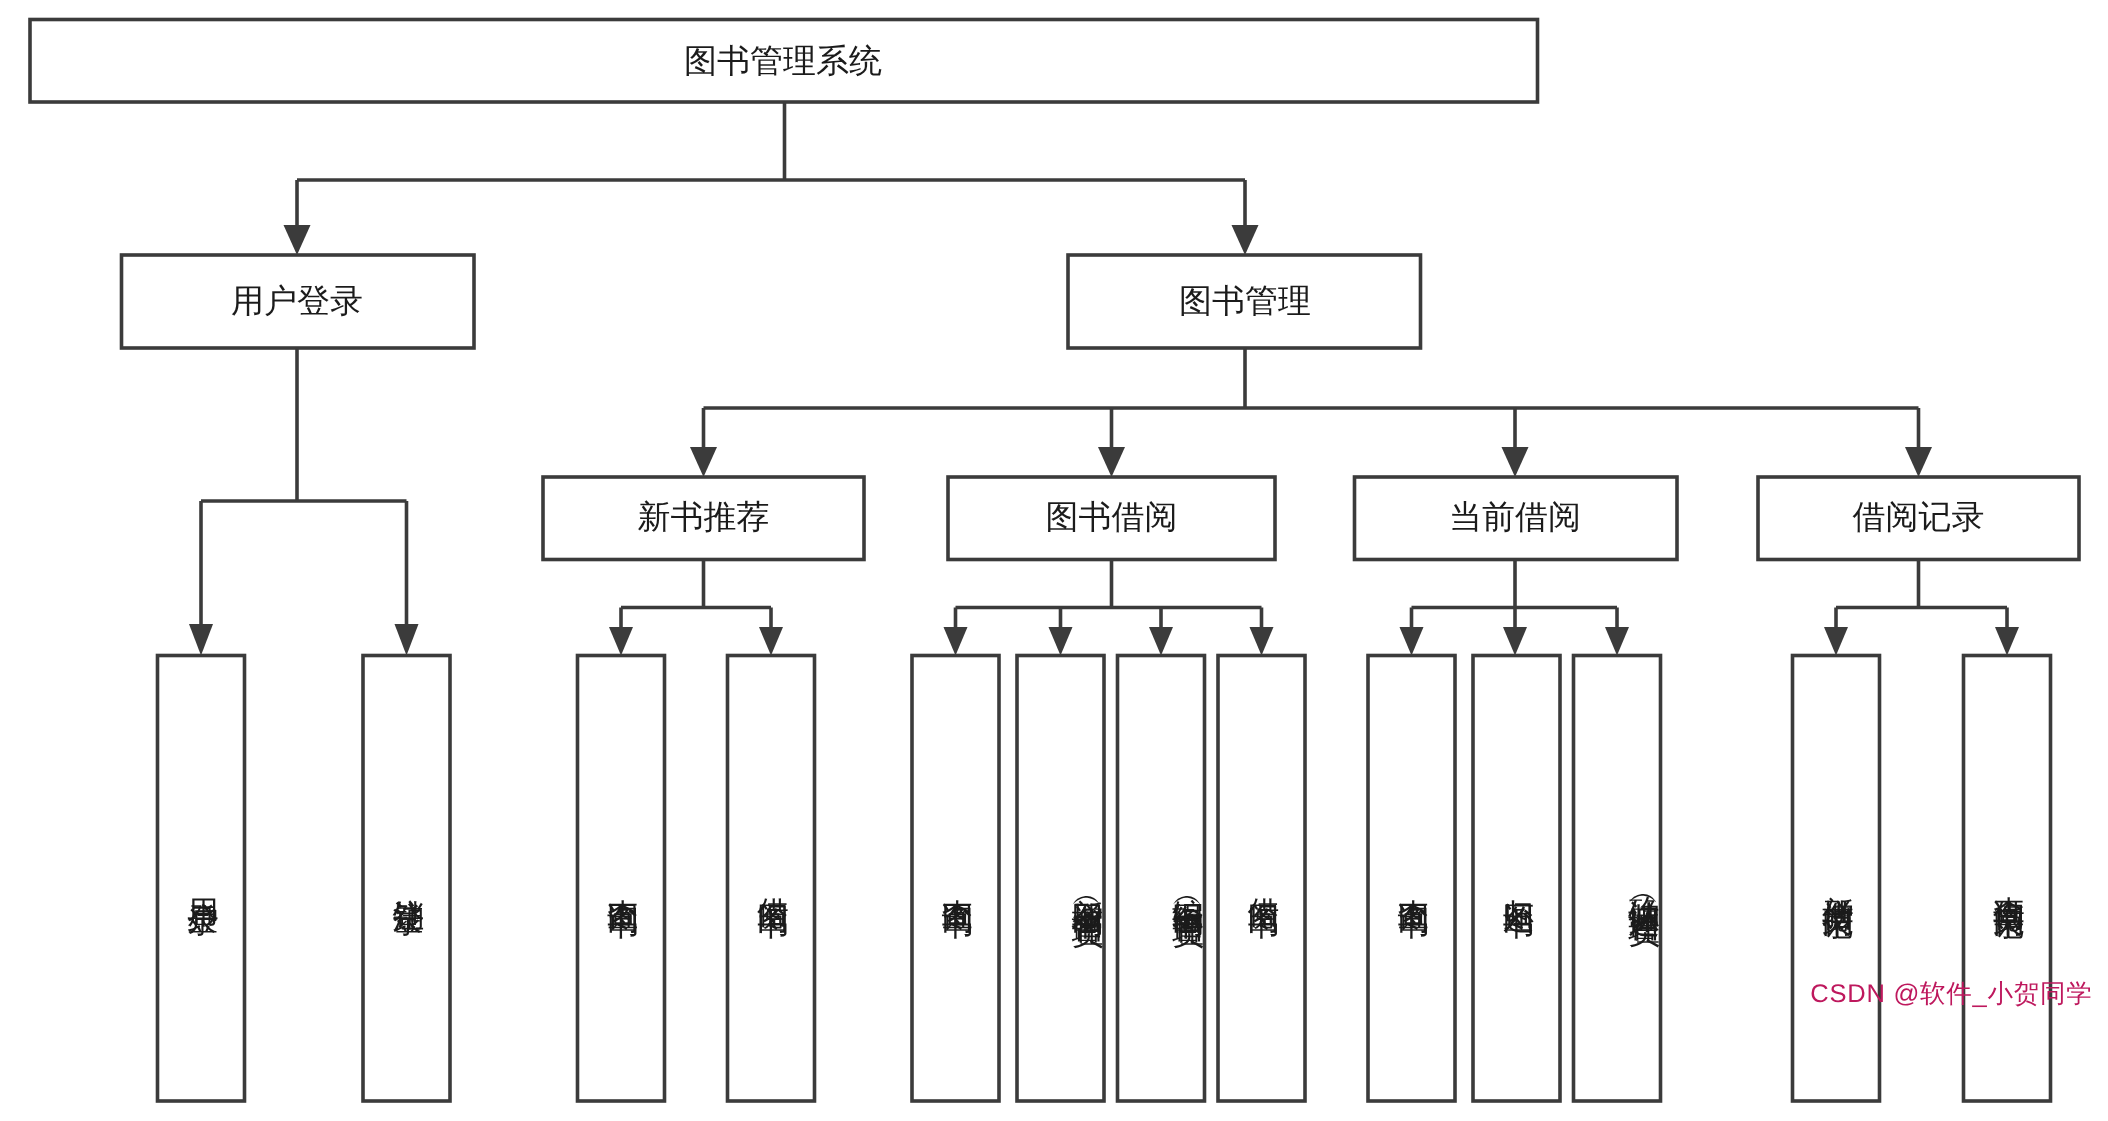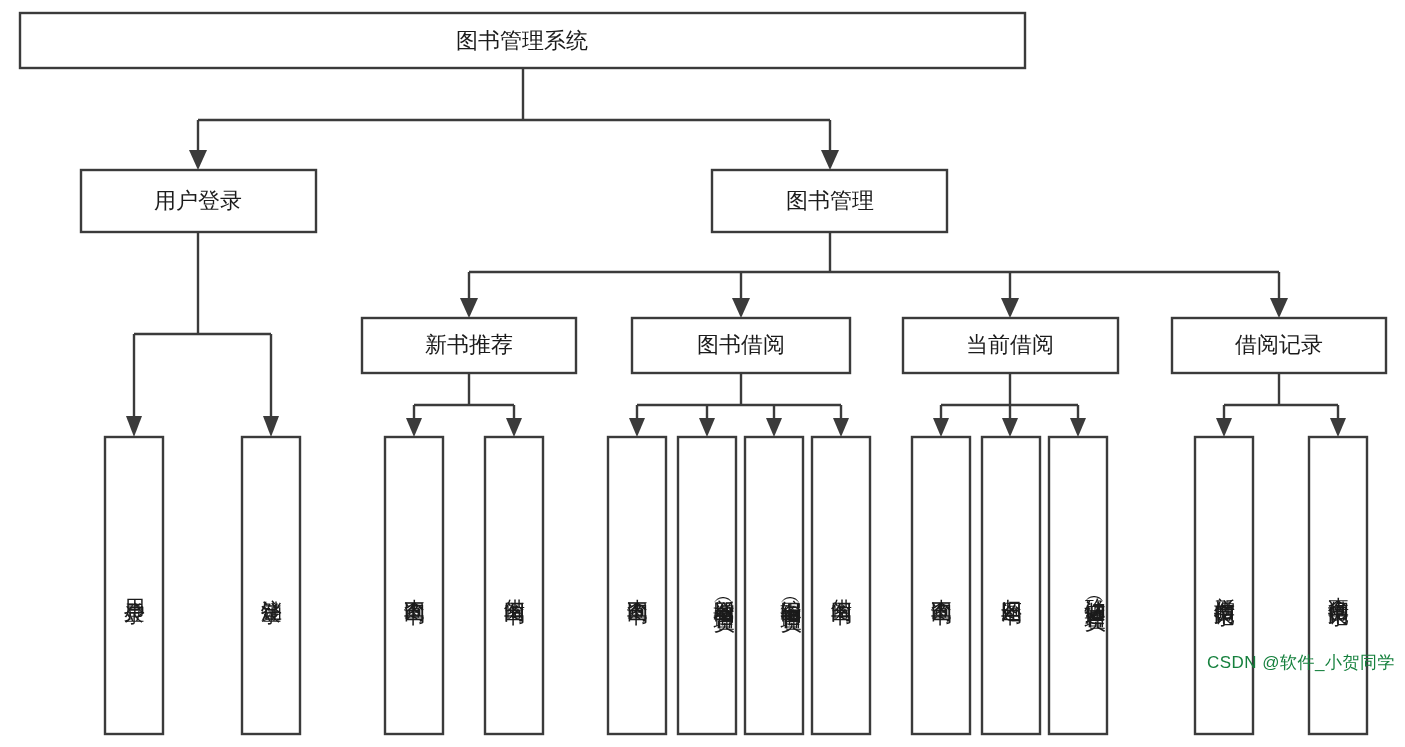--- a/index.html
+++ b/index.html
@@ -65,21 +65,21 @@
     justify-content: center;
     white-space: nowrap;
     pointer-events: none;
   }
   .watermark {
     position: absolute;
     right: 10px;
     bottom: 6px;
     font-family: "Liberation Sans", "DejaVu Sans", sans-serif;
     font-size: 17px;
-    color: #15803d;
+    color: #be185d;
     white-space: nowrap;
     letter-spacing: 0.5px;
   }
 </style>
 </head>
 <body>
 
 <div id="diagram-root">
 
   <svg id="flow" viewBox="0 0 1405 747" xmlns="http://www.w3.org/2000/svg">

